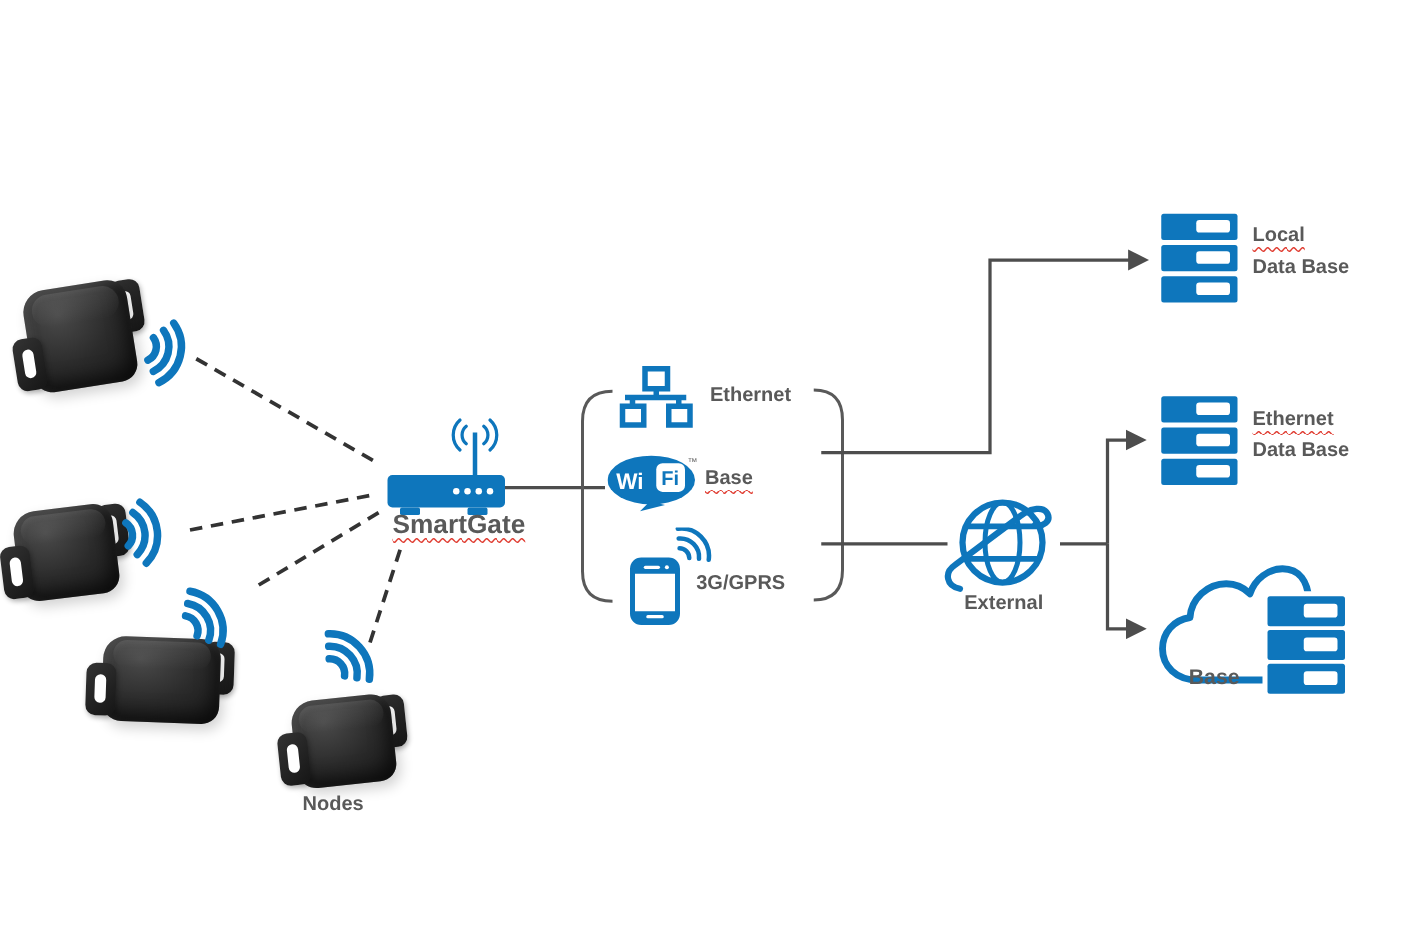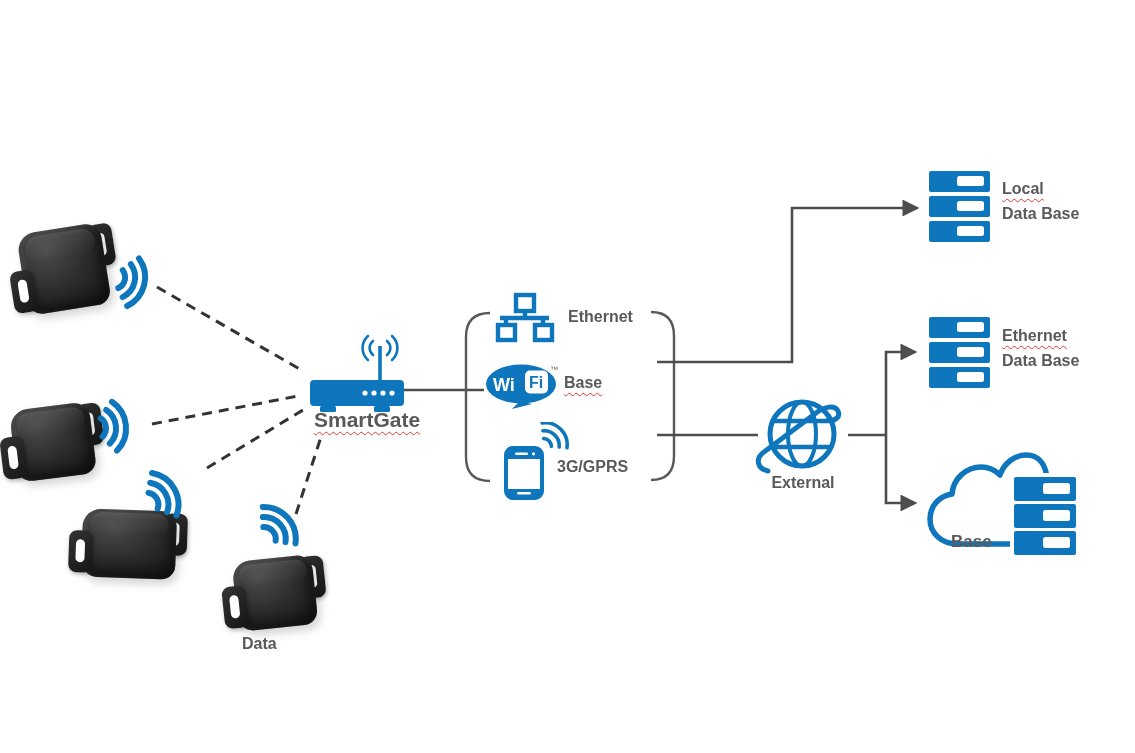--- a/index.html
+++ b/index.html
@@ -97,21 +97,21 @@
 
   <div class="node" style="left:235px;top:558px;transform:rotate(-6deg);">
     <div class="tab tab-right"></div>
     <div class="body" style="width:80px;height:70px;"></div>
     <div class="tab tab-left"></div>
   </div>
   <svg class="arcs" style="left:262px;top:508px;transform:rotate(-42deg);transform-origin:4px 29px;" width="46" height="58">
       <use href="#sig"></use>
     </svg>
 
-  <div class="lbl" style="left:242px;top:635px;">Data</div>
+  <div class="lbl" style="left:242px;top:635px;">Nodes</div>
 
   <svg class="icon" style="left:306px;top:330px;" width="100" height="88" viewBox="0 0 100 88">
     <g stroke="#0e76bc" stroke-width="2.6" fill="none" stroke-linecap="round">
       <path d="M67 11 A 9 9 0 0 0 67 25"></path>
       <path d="M62 6 A 16 16 0 0 0 62 30"></path>
       <path d="M81 11 A 9 9 0 0 1 81 25"></path>
       <path d="M86 6 A 16 16 0 0 1 86 30"></path>
     </g>
     <line x1="74" y1="16" x2="74" y2="54" stroke="#0e76bc" stroke-width="3.6"></line>
     <rect x="4" y="50" width="94" height="26" rx="4" fill="#0e76bc"></rect>

